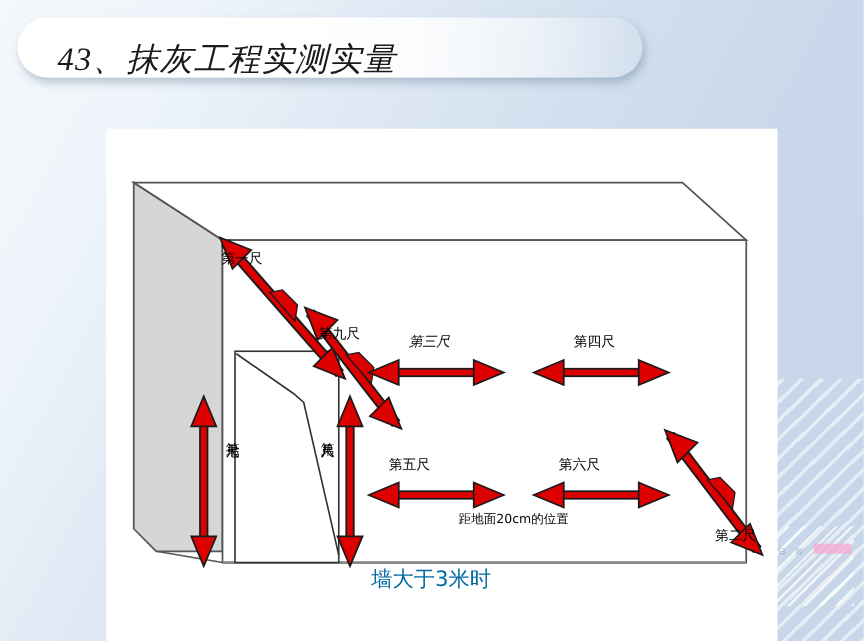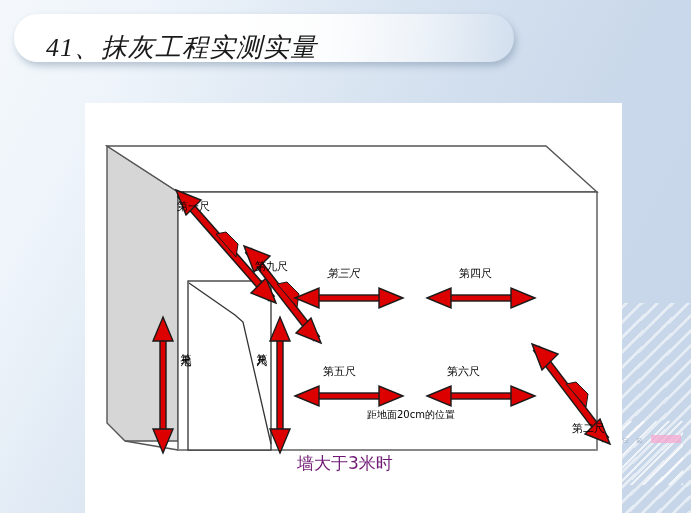--- a/index.html
+++ b/index.html
@@ -146,21 +146,21 @@
     color: #000;
     writing-mode: vertical-rl;
     text-orientation: upright;
     line-height: 1;
     letter-spacing: 1px;
   }
   .caption-bottom {
     position: absolute;
     font-family: "DejaVu Sans", "Liberation Sans", sans-serif;
     font-size: 17px;
-    color: #701a75;
+    color: #0369a1;
     white-space: nowrap;
   }
   .caption-small {
     position: absolute;
     font-family: "DejaVu Sans", "Liberation Sans", sans-serif;
     font-size: 10px;
     color: #000;
     white-space: nowrap;
   }
 </style>
@@ -168,21 +168,21 @@
 <body>
 
 <div id="slide">
 
   <div class="deco-stripes"></div>
   <div class="deco-block"></div>
   <div class="deco-pink"></div>
   <div class="deco-faint-text">∥ ⊟ ⊠</div>
 
   <div class="title-pill">
-    <div class="title-text">41、抹灰工程实测实量</div>
+    <div class="title-text">43、抹灰工程实测实量</div>
   </div>
 
   <div class="content-panel">
 
     <svg class="diagram-svg" viewBox="0 0 537 377">
       <defs>
         <marker id="noop" markerWidth="1" markerHeight="1"></marker>
       </defs>
 
       <g>
@@ -271,21 +271,21 @@
     </svg>
 
     <div class="lbl" style="left:92px; top:98px;">第一尺</div>
 
     <div class="lbl" style="left:170px; top:158px;">第九尺</div>
 
     <div class="lbl" style="left:242px; top:165px;font-style:italic;">第三尺</div>
 
     <div class="lbl" style="left:374px; top:165px;text-align:center;">第四尺</div>
 
-    <div class="lbl" style="left:238px; top:263px;">第五尺</div>
+    <div class="lbl" style="left:226px; top:263px;">第五尺</div>
 
     <div class="lbl" style="left:362px; top:263px;">第六尺</div>
 
     <div class="lbl-v" style="left:95px; top:242px;">第七尺</div>
 
     <div class="lbl-v" style="left:171px; top:242px;">第八尺</div>
 
     <div class="lbl" style="left:487px; top:320px;">第二尺</div>
 
     <div class="caption-small" style="left:282px; top:305px;text-align:right;">距地面20cm的位置</div>

